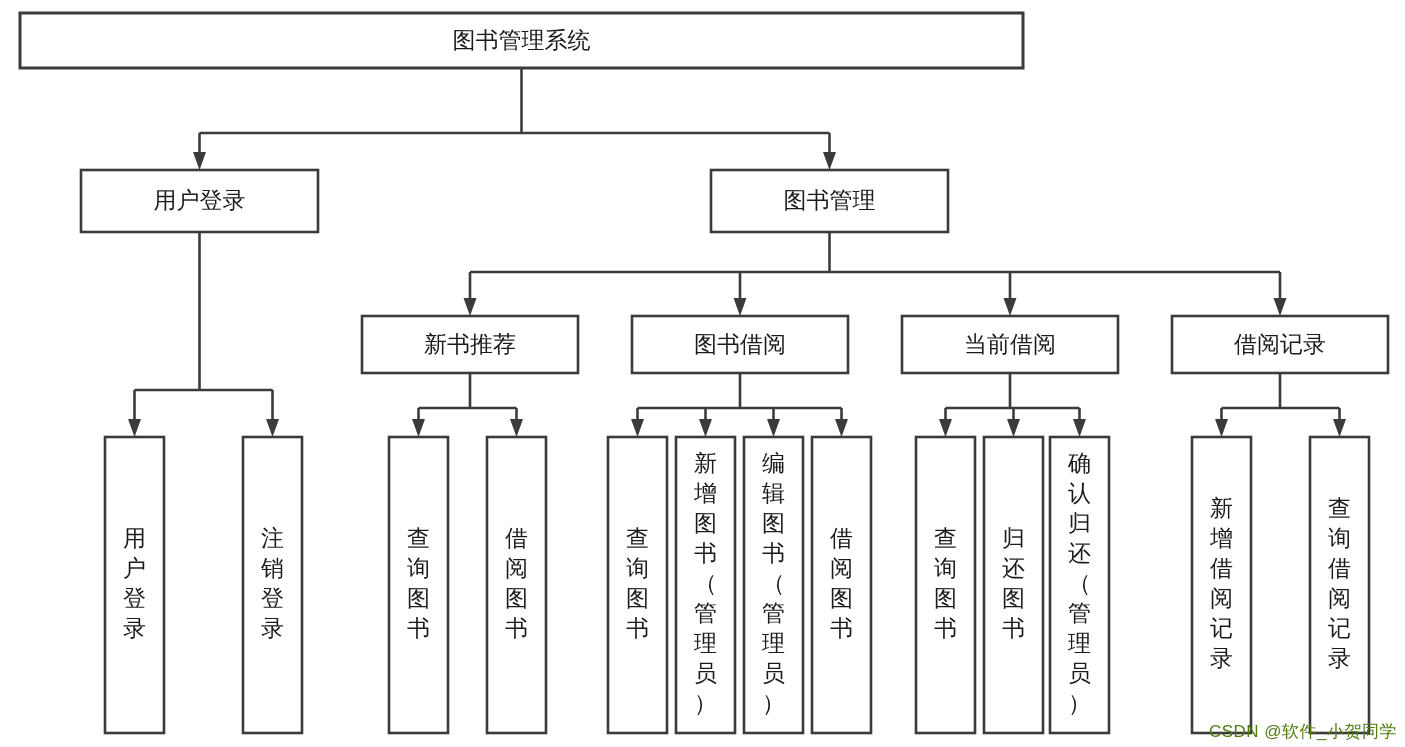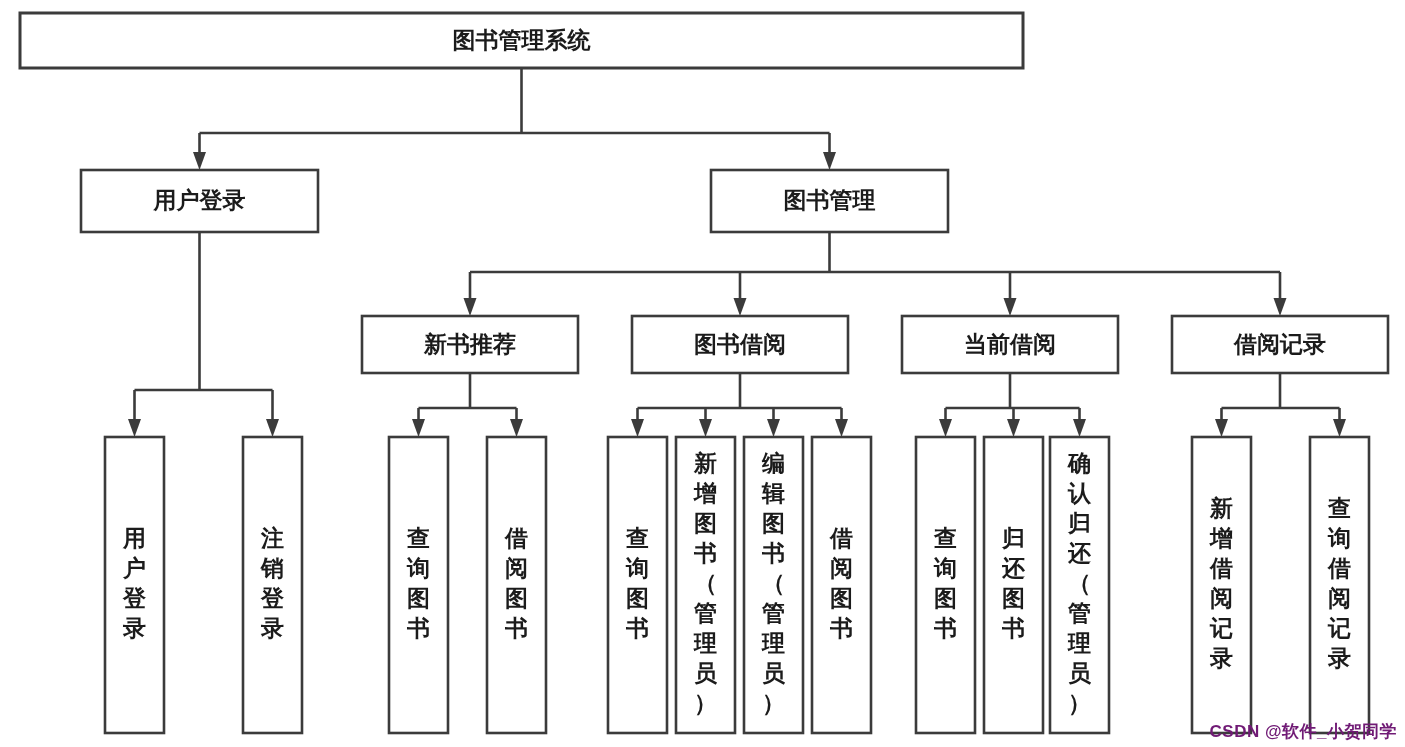--- a/index.html
+++ b/index.html
@@ -12,21 +12,20 @@
     width: 1405px;
     height: 747px;
     font-family: "Liberation Sans", "DejaVu Sans", sans-serif;
     overflow: hidden;
     position: relative;
   }
   #diagram-root {
     position: relative;
     width: 1405px;
     height: 747px;
-    font-weight: bold;
   }
   svg.diagram-canvas {
     position: absolute;
     top: 0;
     left: 0;
     width: 1405px;
     height: 747px;
   }
   .node-box {
     fill: #ffffff;
@@ -59,21 +58,21 @@
   .node-label.vertical-char {
     font-size: 23px;
     text-anchor: middle;
   }
   .watermark-text {
     position: absolute;
     right: 8px;
     bottom: 4px;
     font-family: "Liberation Sans", "DejaVu Sans", sans-serif;
     font-size: 17px;
-    color: #701a75;
+    color: #4d7c0f;
     letter-spacing: 0.5px;
     white-space: nowrap;
     pointer-events: none;
   }
 </style>
 </head>
 <body>
 
 <div id="diagram-root">
   <svg class="diagram-canvas" viewBox="0 0 1405 747" xmlns="http://www.w3.org/2000/svg">

